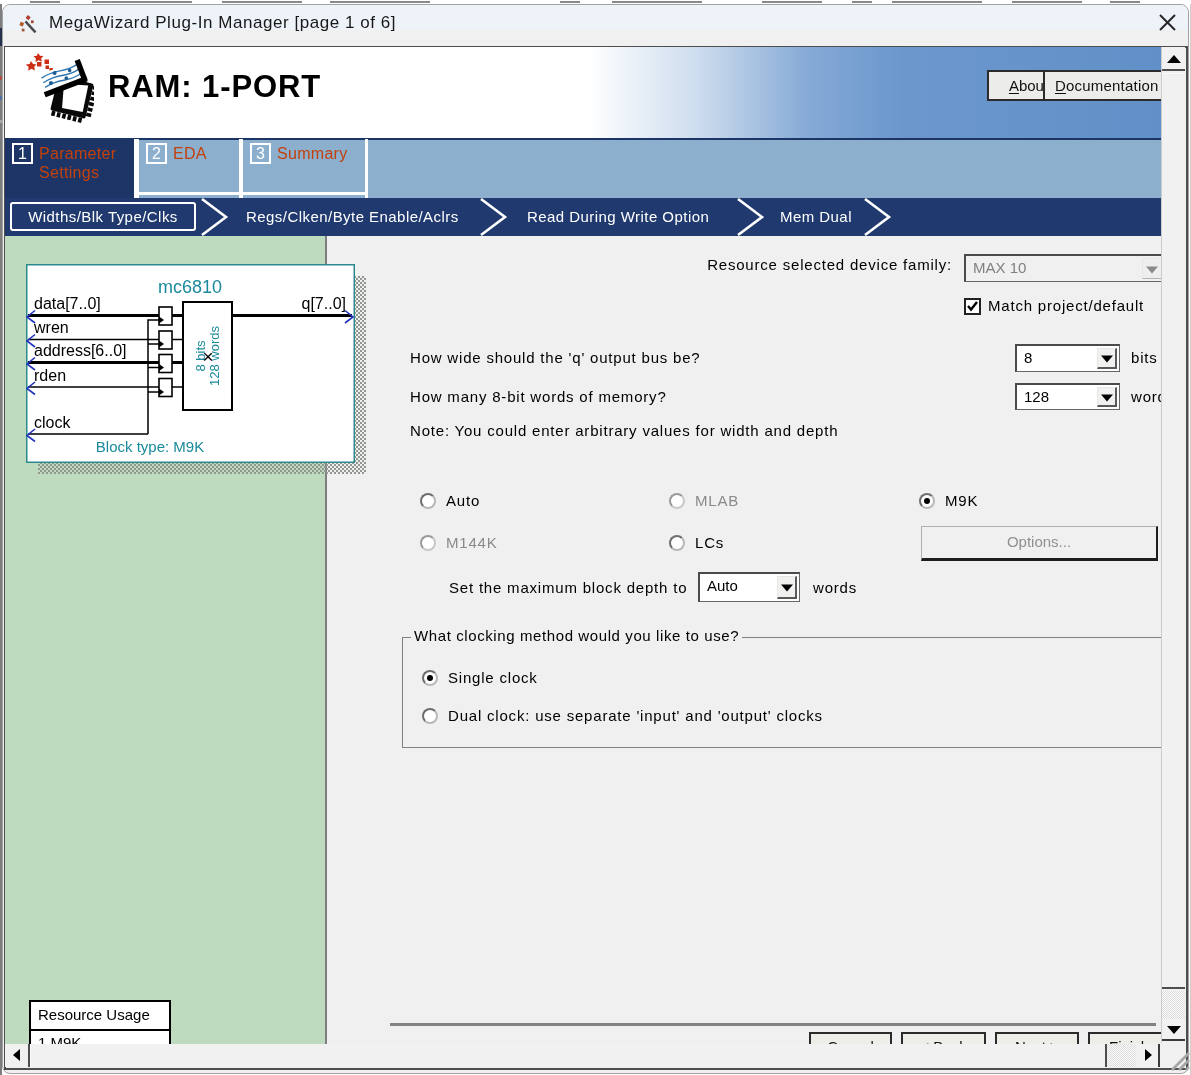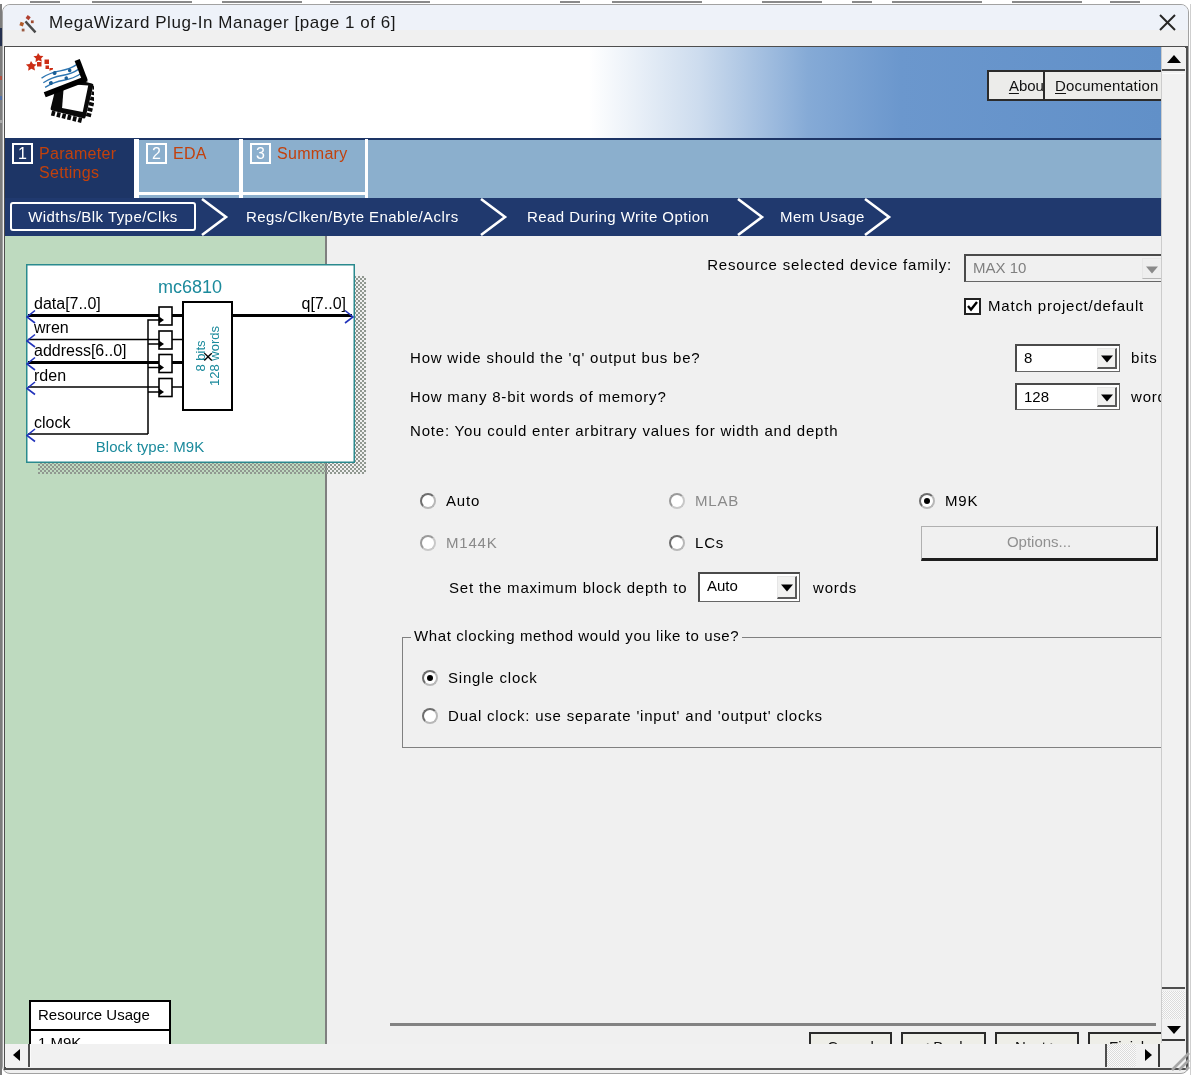--- a/index.html
+++ b/index.html
@@ -173,20 +173,21 @@
             <path d="M13,34 q10,-2 20,0 t18,0"></path>
           </g>
           <circle cx="27" cy="24" r="2" fill="#1b5e96"></circle>
           <circle cx="20" cy="32" r="2" fill="#1b5e96"></circle>
             <circle cx="42" cy="27" r="1.8" fill="#1b5e96"></circle>
           <circle cx="36" cy="33" r="1.8" fill="#1b5e96"></circle>
           <rect x="10" y="38" width="45" height="5.5" fill="#000"></rect>
           <rect x="50" y="20" width="5.5" height="22" fill="#000"></rect>
         </g>
       </svg>
+      <div class="abs" id="ramtitle">RAM: 1-PORT</div>
       <div class="abs hbtn" id="aboutbtn"><span class="ul">A</span>bout</div>
       <div class="abs hbtn" id="docbtn"><span class="ul">D</span>ocumentation</div>
       <div class="abs" id="navyline"></div>
       <div class="abs" id="tabband"></div>
       <div class="abs" id="tab1"></div>
       <div class="numbox" style="left:12px;top:143px;width:21px;height:21px;line-height:18px;">1</div>
       <div class="tablabel" style="left:39px;top:144px;line-height:19px;">Parameter<br>Settings</div>
       <div class="wsep" style="left:134px;width:5px;"></div>
       <div class="numbox" style="left:146px;top:143px;width:21px;height:21px;line-height:18px;">2</div>
       <div class="tablabel" style="left:173px;top:145px;">EDA</div>
@@ -202,21 +203,21 @@
           <polyline points="2,1 26,19 2,37" fill="none" stroke="#fff" stroke-width="2.6"></polyline>
         </svg>
         <div class="navtxt" style="left:241px;">Regs/Clken/Byte Enable/Aclrs</div>
         <svg class="abs" style="left:474px;top:0" width="30" height="38" viewBox="0 0 30 38">
           <polyline points="2,1 26,19 2,37" fill="none" stroke="#fff" stroke-width="2.6"></polyline>
         </svg>
         <div class="navtxt" style="left:522px;">Read During Write Option</div>
         <svg class="abs" style="left:731px;top:0" width="30" height="38" viewBox="0 0 30 38">
           <polyline points="2,1 26,19 2,37" fill="none" stroke="#fff" stroke-width="2.6"></polyline>
         </svg>
-        <div class="navtxt" style="left:775px;">Mem Usage</div>
+        <div class="navtxt" style="left:775px;">Mem Dual</div>
         <svg class="abs" style="left:858px;top:0" width="30" height="38" viewBox="0 0 30 38">
           <polyline points="2,1 26,19 2,37" fill="none" stroke="#fff" stroke-width="2.6"></polyline>
         </svg>
       </div>
       <div class="abs" id="greenpanel"></div>
       <svg class="abs" style="left:26px;top:264px;" width="341" height="211" viewBox="0 0 341 211">
         <defs>
           <pattern id="dith" width="4" height="4" patternUnits="userSpaceOnUse">
             <rect x="0" y="0" width="2" height="2" fill="#909890"></rect>
             <rect x="2" y="2" width="2" height="2" fill="#909890"></rect>

